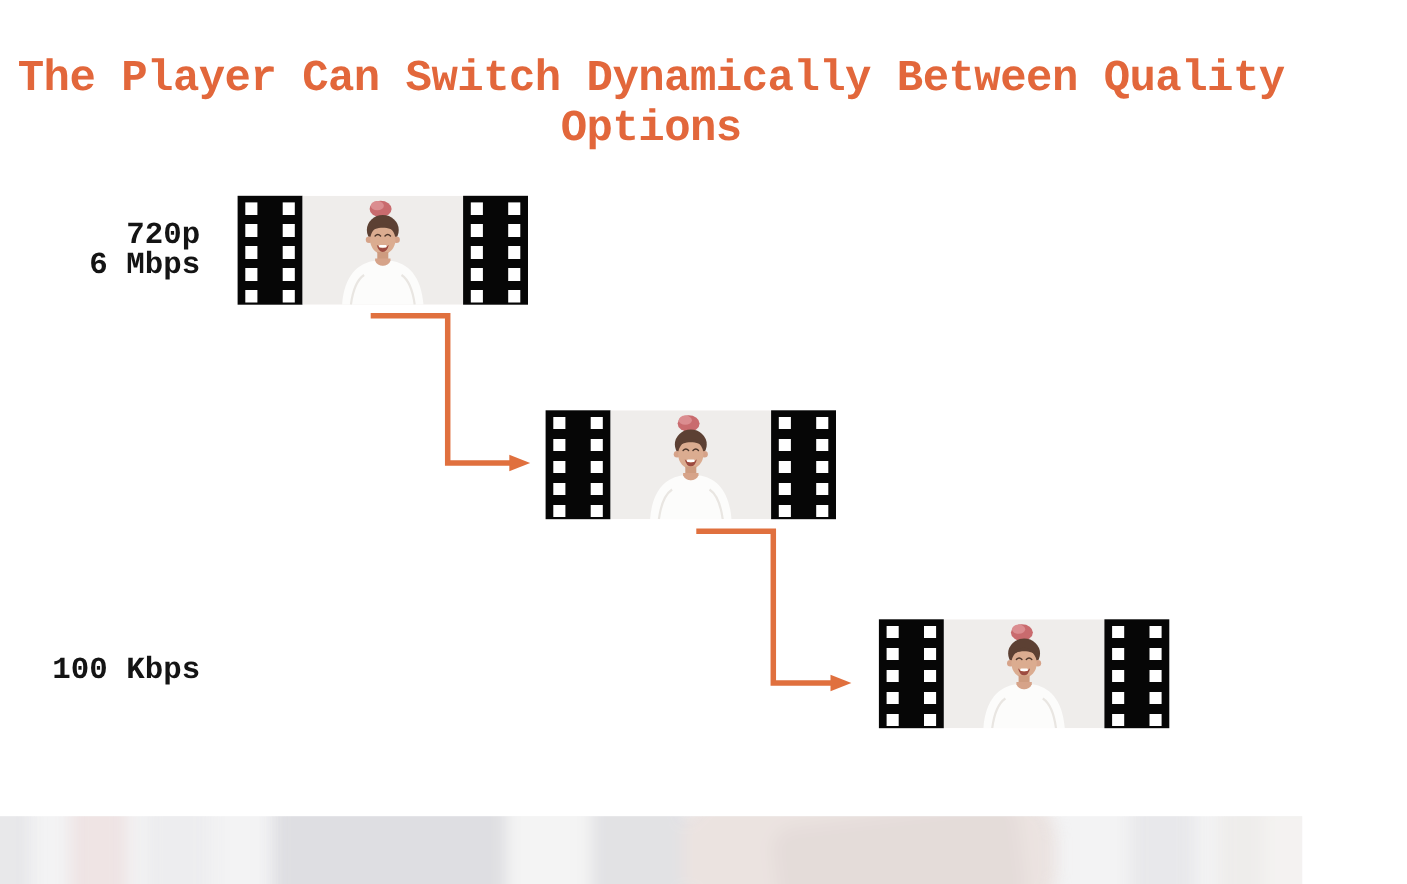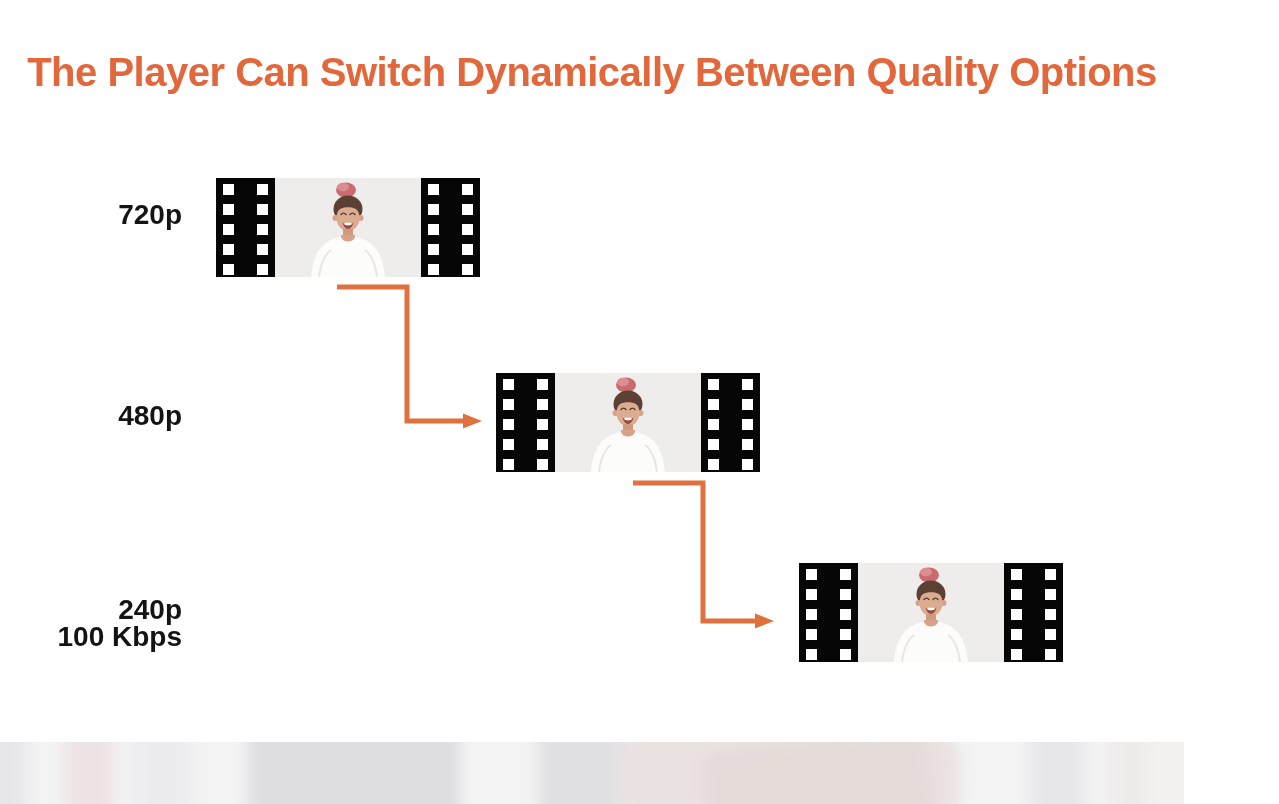--- a/index.html
+++ b/index.html
@@ -1,19 +1,19 @@
 <!DOCTYPE html>
 <html style="--accent: #E2673B; --arrow: #E0703E; --label: #141414; --film: #060606; --framebg: #EFEDEB;"><head>
 <meta charset="utf-8">
 <style>
   html,body { margin:0; padding:0; background:#ffffff; }
   * { box-sizing:border-box; }
   .page {
     position:relative; width:1184px; height:804px; background:#ffffff;
-    overflow:hidden; font-family:Liberation Sans, sans-serif;
+    overflow:hidden; font-family:Liberation Mono, monospace;
   }
 
   
   .title {
     position:absolute; top:50px; left:0; right:0; margin:0;
     text-align:center; font-size:40px; font-weight:700;
     color:var(--accent, #E2673B); letter-spacing:-0.5px;
   }
 
   
@@ -75,20 +75,21 @@
 </style>
 </head>
 <body>
 
 <div class="page">
 
   <h1 class="title">The Player Can Switch Dynamically Between Quality Options</h1>
 
   <div class="label label-1">
     <div>720p</div>
+    <div>6 Mbps</div>
   </div>
   <div class="filmstrip strip-1" role="img" aria-label="Smiling young woman with a pink hair bun wearing a white t-shirt">
     <div class="reel"></div>
     <div class="frame">
       <svg viewBox="0 0 146 99" preserveAspectRatio="none" aria-hidden="true">
         <rect width="146" height="99" fill="#EFEDEB"></rect>
         <ellipse cx="71" cy="12" rx="10" ry="7.5" fill="#C96B6E"></ellipse>
         <ellipse cx="68" cy="9" rx="6" ry="4.2" fill="#DB8D90"></ellipse>
         <ellipse cx="73" cy="31" rx="14.5" ry="13.5" fill="#5C4033"></ellipse>
         <circle cx="60.5" cy="40" r="3" fill="#D6A389"></circle>
@@ -109,21 +110,20 @@
   </div>
 
   <div class="arrow arrow-1">
     <svg viewBox="0 0 152 150" aria-hidden="true">
       <path d="M3,6 L73,6 L73,140 L131,140"></path>
       <polygon points="129,132.5 148,140 129,147.5"></polygon>
     </svg>
   </div>
 
   <div class="label label-2">
-    <div>480p</div>
   </div>
   <div class="filmstrip strip-2" role="img" aria-label="Smiling young woman with a pink hair bun wearing a white t-shirt">
     <div class="reel"></div>
     <div class="frame">
       <svg viewBox="0 0 146 99" preserveAspectRatio="none" aria-hidden="true">
         <rect width="146" height="99" fill="#EFEDEB"></rect>
         <ellipse cx="71" cy="12" rx="10" ry="7.5" fill="#C96B6E"></ellipse>
         <ellipse cx="68" cy="9" rx="6" ry="4.2" fill="#DB8D90"></ellipse>
         <ellipse cx="73" cy="31" rx="14.5" ry="13.5" fill="#5C4033"></ellipse>
         <circle cx="60.5" cy="40" r="3" fill="#D6A389"></circle>
@@ -144,21 +144,20 @@
   </div>
 
   <div class="arrow arrow-2">
     <svg viewBox="0 0 152 152" aria-hidden="true">
       <path d="M3,6 L73,6 L73,144 L127,144"></path>
       <polygon points="125,136.5 144,144 125,151.5"></polygon>
     </svg>
   </div>
 
   <div class="label label-3">
-    <div>240p</div>
     <div>100 Kbps</div>
   </div>
   <div class="filmstrip strip-3" role="img" aria-label="Smiling young woman with a pink hair bun wearing a white t-shirt">
     <div class="reel"></div>
     <div class="frame">
       <svg viewBox="0 0 146 99" preserveAspectRatio="none" aria-hidden="true">
         <rect width="146" height="99" fill="#EFEDEB"></rect>
         <ellipse cx="71" cy="12" rx="10" ry="7.5" fill="#C96B6E"></ellipse>
         <ellipse cx="68" cy="9" rx="6" ry="4.2" fill="#DB8D90"></ellipse>
         <ellipse cx="73" cy="31" rx="14.5" ry="13.5" fill="#5C4033"></ellipse>

